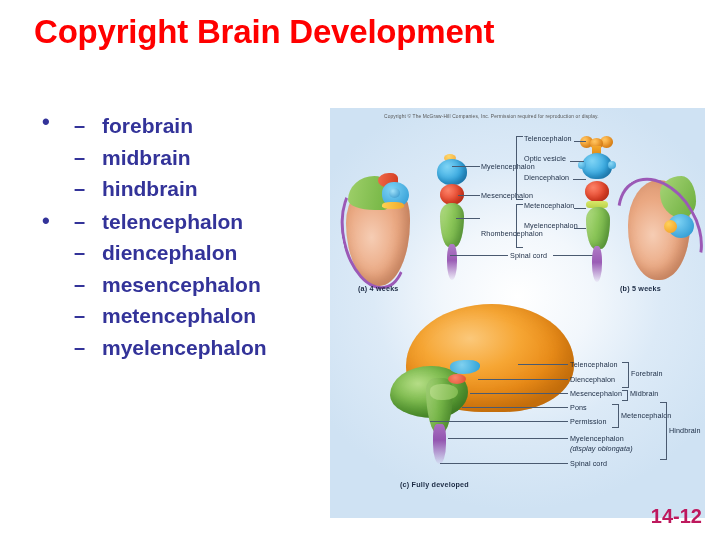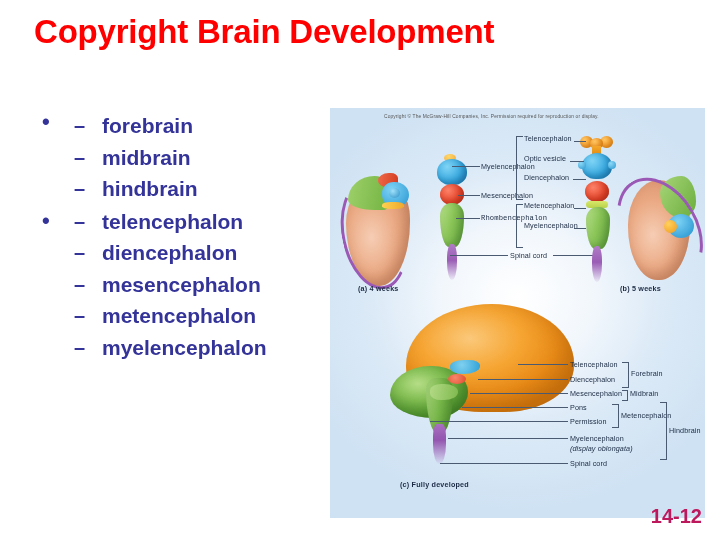--- a/index.html
+++ b/index.html
@@ -232,21 +232,21 @@
     <div class="tube-cord" style="left:15px;top:90px;"></div>
   </div>
 
   <div class="ldr" style="left:122px;top:58px;width:28px;"></div>
   <div class="lbl" style="left:151px;top:54px;">Myelencephalon</div>
 
   <div class="ldr" style="left:128px;top:87px;width:22px;"></div>
   <div class="lbl" style="left:151px;top:83px;">Mesencephalon</div>
 
   <div class="ldr" style="left:126px;top:110px;width:24px;"></div>
-  <div class="lbl" style="left:151px;top:106px;font-family:Liberation Mono, monospace;">Rhombencephalon</div>
+  <div class="lbl" style="left:151px;top:121px;">Rhombencephalon</div>
 
   <div class="ldr" style="left:120px;top:147px;width:58px;"></div>
   <div class="lbl" style="left:180px;top:143px;">Spinal cord</div>
   <div class="ldr" style="left:223px;top:147px;width:42px;"></div>
 
   <div style="position:absolute;left:248px;top:28px;width:44px;height:168px;">
     <div class="tube-tel" style="left:2px;top:0px;"></div>
     <div class="tube-tel" style="left:22px;top:0px;"></div>
     <div class="tube-tel" style="left:12px;top:2px;width:13px;height:11px;"></div>
     <div style="position:absolute;left:14px;top:10px;width:9px;height:9px;background:linear-gradient(180deg,#f5a82c,#e08b12);"></div>

